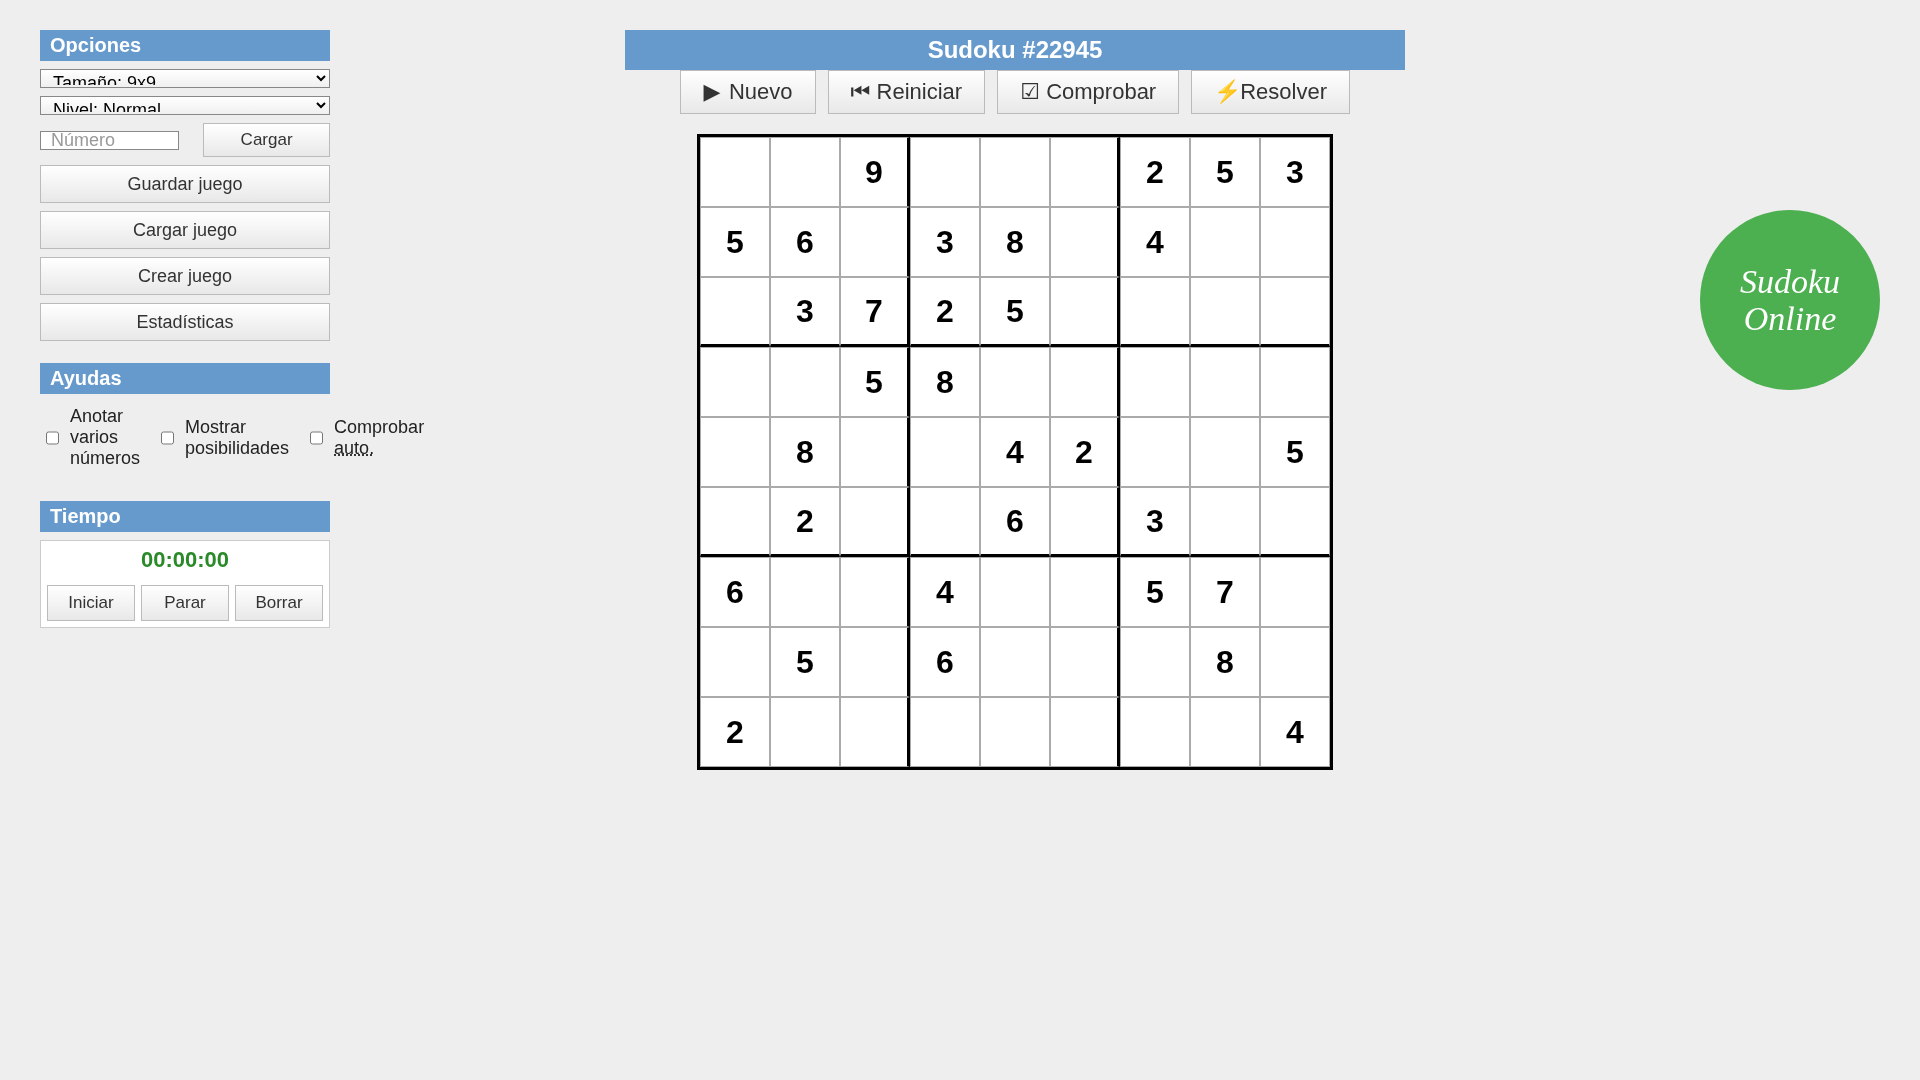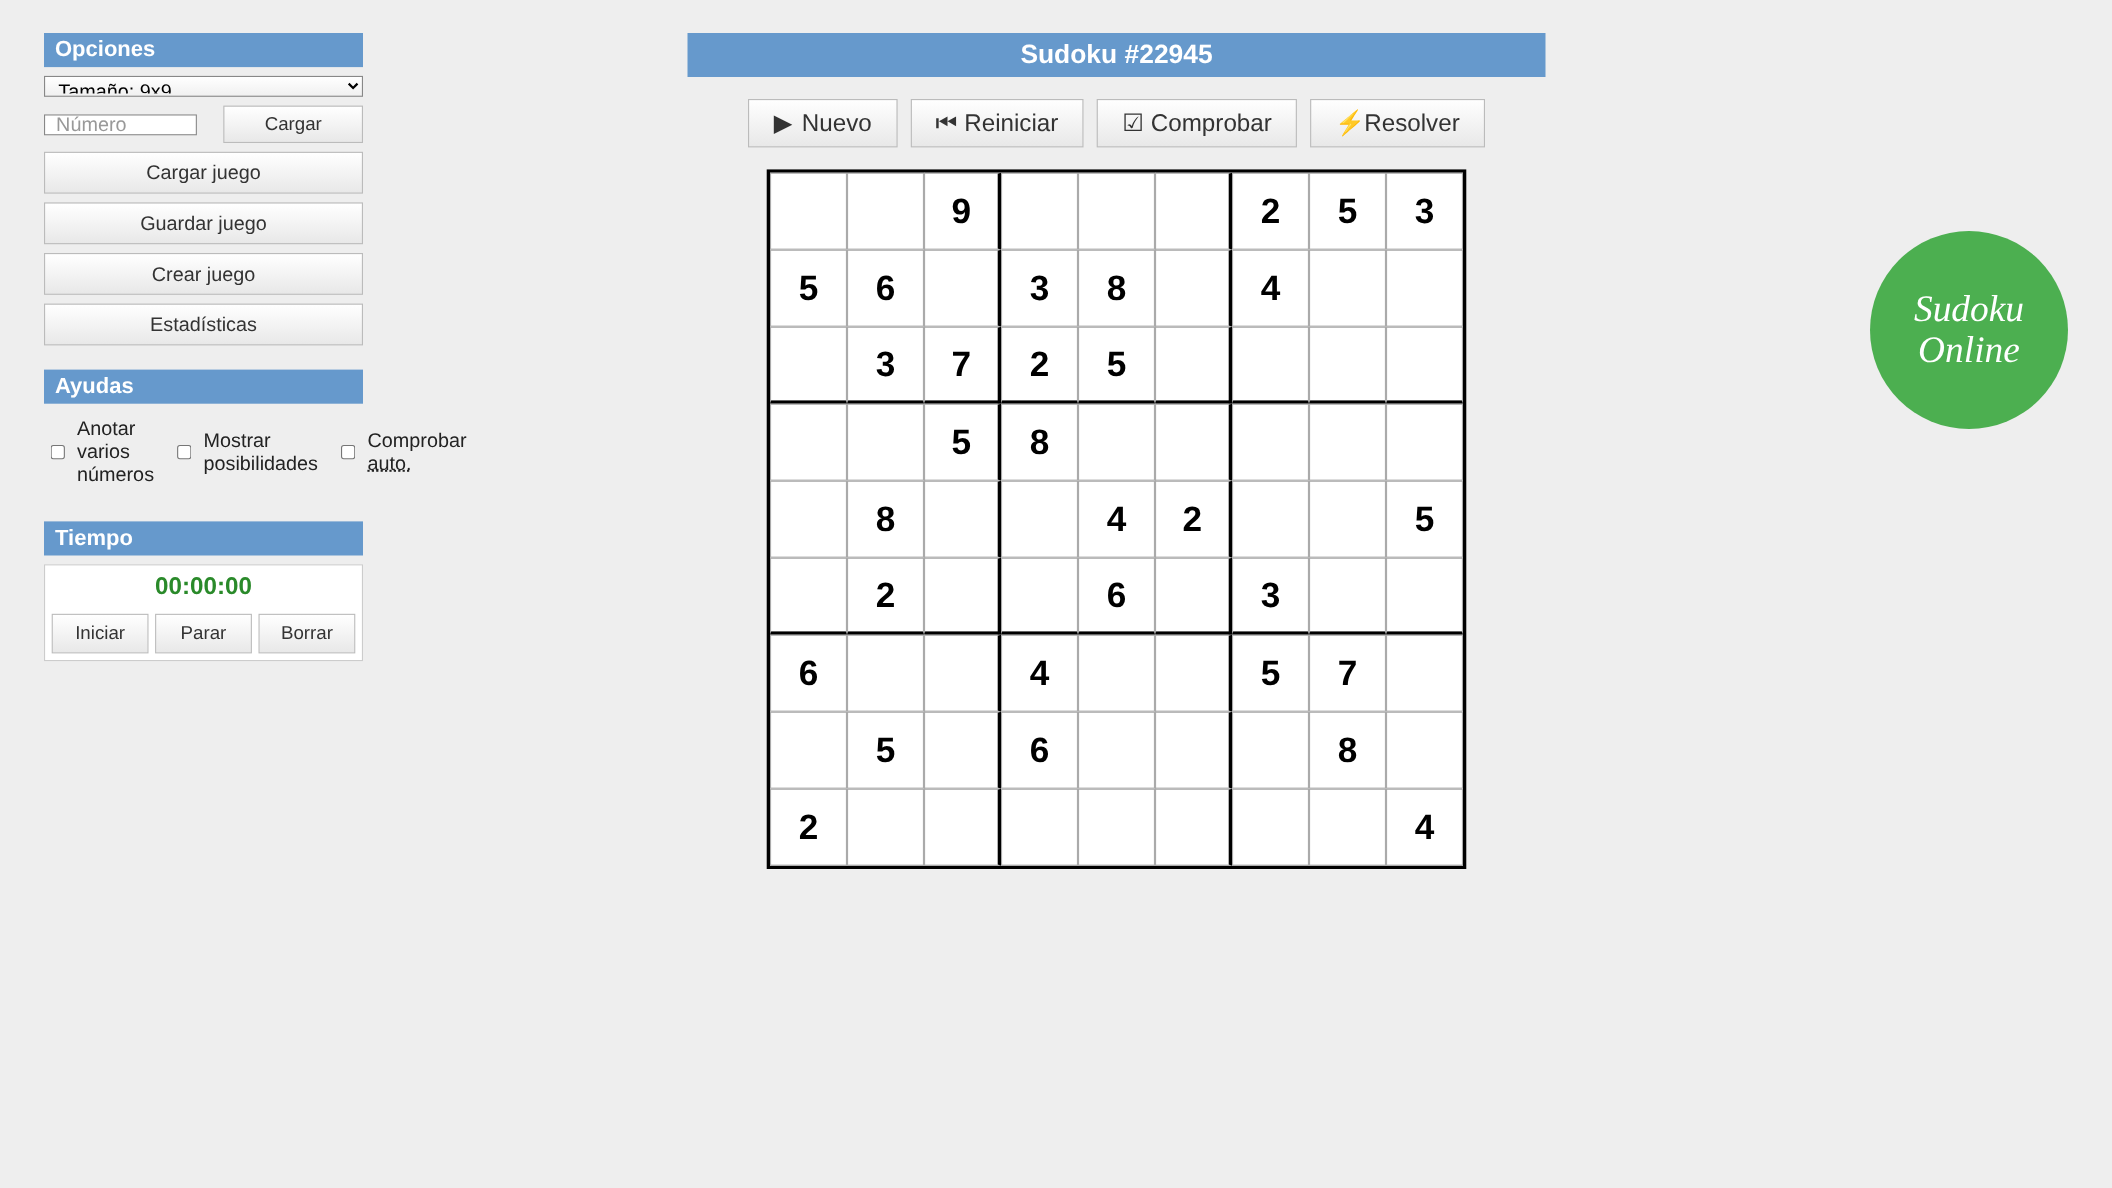--- a/index.html
+++ b/index.html
@@ -17,21 +17,21 @@
   .checks{display:flex;flex-direction:row;gap:12px;padding:4px 2px;}
   .checks label{font-size:18px;display:flex;align-items:center;gap:8px;}
   .checks input[type=checkbox]{width:18px;height:18px;}
   .dotted{text-decoration:underline dotted;}
   .timer{color:#2a8a2a;font-size:22px;font-weight:bold;text-align:center;padding:6px 0;}
   .timer-wrap{background:#fff;border:1px solid #ccc;}
   .timer-btns{display:flex;gap:6px;padding:6px;justify-content:space-between;}
   .timer-btns .btn{height:36px;font-size:17px;}
 
   .main{flex:1;display:flex;flex-direction:column;align-items:center;}
-  .title-bar{width:780px;background:#6699cc;color:#fff;font-weight:bold;font-size:24px;text-align:center;padding:6px 0;margin-bottom:20px;}
+  .title-bar{width:780px;background:#6699cc;color:#fff;font-weight:bold;font-size:24px;text-align:center;padding:6px 0;margin-bottom:0;}
   .toolbar{display:flex;gap:12px;margin-bottom:20px;}
   .icon{display:inline-block;width:18px;text-align:center;}
 
   .grid{border:3px solid #000;background:#fff;}
   .grid-row{display:flex;}
   .cell{width:70px;height:70px;border:1px solid #aaa;display:flex;align-items:center;justify-content:center;font-size:32px;font-weight:bold;color:#000;cursor:pointer;}
   .cell.box-r{border-right:3px solid #000;}
   .cell.box-b{border-bottom:3px solid #000;}
 
   .logo{width:180px;height:180px;border-radius:50%;background:#4caf50;display:flex;flex-direction:column;align-items:center;justify-content:center;color:#fff;font-size:34px;font-style:italic;font-family:"Segoe Script","Brush Script MT",cursive;line-height:1.1;margin-top:180px;flex-shrink:0;}
@@ -40,26 +40,29 @@
 <body>
 
 <div class="page">
 
   <div class="sidebar">
 
     <div class="panel-header">Opciones</div>
     <select class="select">
       <option>Tamaño: 9x9</option>
     </select>
+    <select class="select">
+      <option>Nivel: Normal</option>
+    </select>
     <div class="row">
       <input class="text-input" placeholder="Número" style="">
       <button class="btn small">Cargar</button>
     </div>
+    <button class="btn">Guardar juego</button>
     <button class="btn">Cargar juego</button>
-    <button class="btn">Guardar juego</button>
     <button class="btn">Crear juego</button>
     <button class="btn">Estadísticas</button>
 
     <div style="height:6px"></div>
 
     <div class="panel-header">Ayudas</div>
     <div class="checks">
       <label>
         <input type="checkbox" style="">
         <span>Anotar varios números</span>

